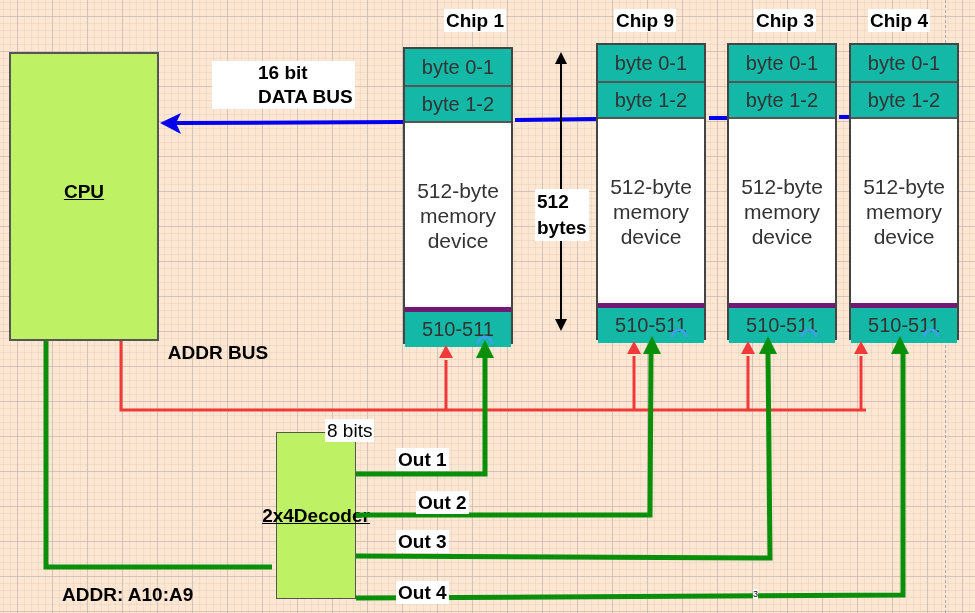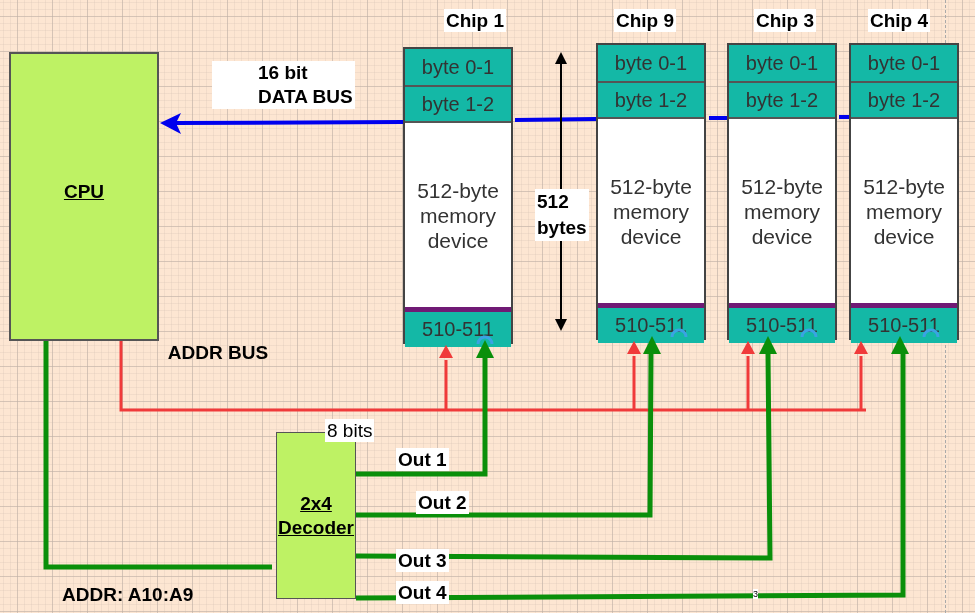--- a/index.html
+++ b/index.html
@@ -70,21 +70,21 @@
   <div class="cell" style="top:0;height:36px;">byte 0-1</div>
   <div class="cell" style="top:38px;height:34px;">byte 1-2</div>
   <div class="chip-body" style="top:74px;height:184px;flex-direction:column;">
     <span>512-byte</span>
     <span>memory</span>
     <span>device</span>
   </div>
   <div class="cell last" style="top:258px;height:35px;">510-511</div>
 </div>
 
-<div class="box center-text" style="left:276px;top:432px;width:80px;height:167px;flex-direction:column;">
+<div class="box center-text" style="left:276px;top:432px;width:80px;height:167px;flex-direction:row;">
   <span>2x4</span>
   <span>Decoder</span>
 </div>
 
 <svg class="wires" width="975" height="613">
   <defs>
     <marker id="arBlue" markerWidth="10" markerHeight="10" refX="2" refY="5" orient="auto" markerUnits="userSpaceOnUse" viewBox="0 0 10 10">
       <path d="M0,5 L10,0 L7,5 L10,10 Z" fill="#0000ee"></path>
     </marker>
   </defs>
@@ -155,18 +155,18 @@
   <div>bytes</div>
 </div>
 
 <div class="abs" style="left:162px;top:341px;font-weight:bold;font-size:19px;line-height:24px;text-align:center;width:112px;">
   <div>ADDR BUS</div>
 </div>
 <div class="lbl" style="left:325px;top:377px;font-weight:normal;margin-top:42px;">8 bits</div>
 
 <div class="lbl" style="left:396px;top:448px;">Out 1</div>
 <div class="lbl" style="left:396px;top:491px;margin-left:20px;">Out 2</div>
-<div class="lbl" style="left:396px;top:530px;margin-top:19px;">Out 3</div>
+<div class="lbl" style="left:396px;top:530px;">Out 3</div>
 <div class="lbl" style="left:396px;top:569px;margin-top:12px;">Out 4</div>
 
 <div class="abs" style="left:62px;top:584px;font-weight:bold;font-size:19px;">ADDR: A10:A9</div>
 
 <div class="abs" style="left:753px;top:589px;font-size:9px;background:#fff;line-height:10px;">3</div>
 
 </body></html>

